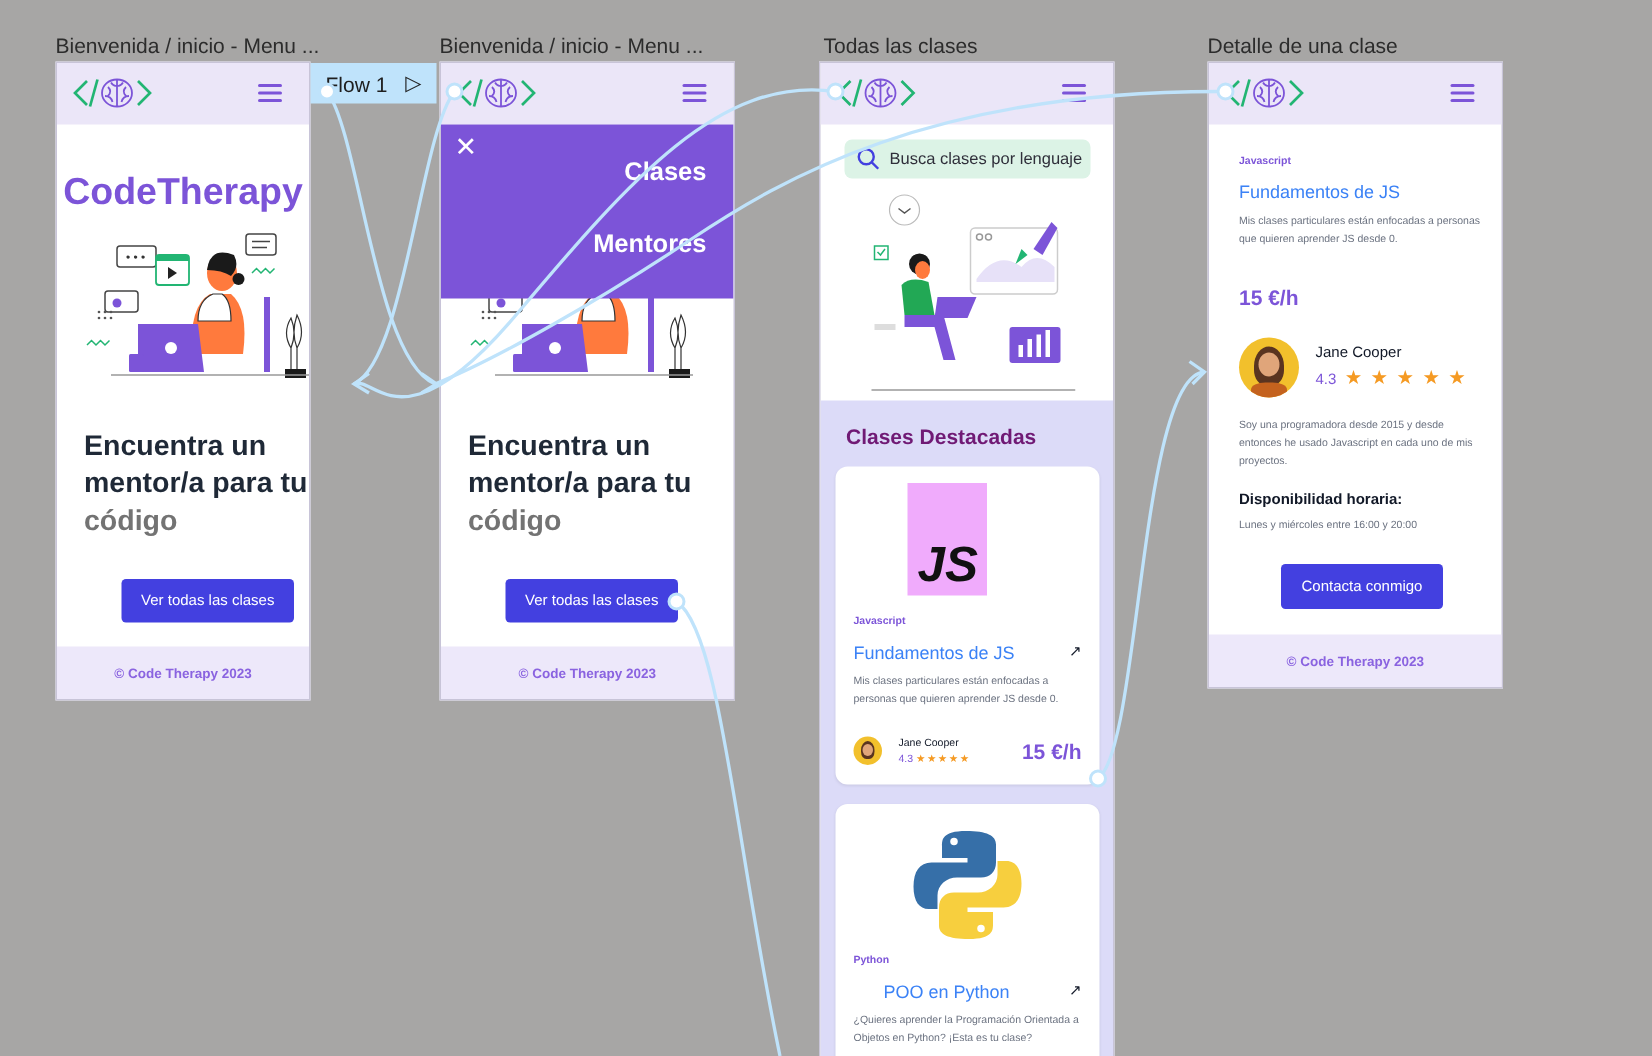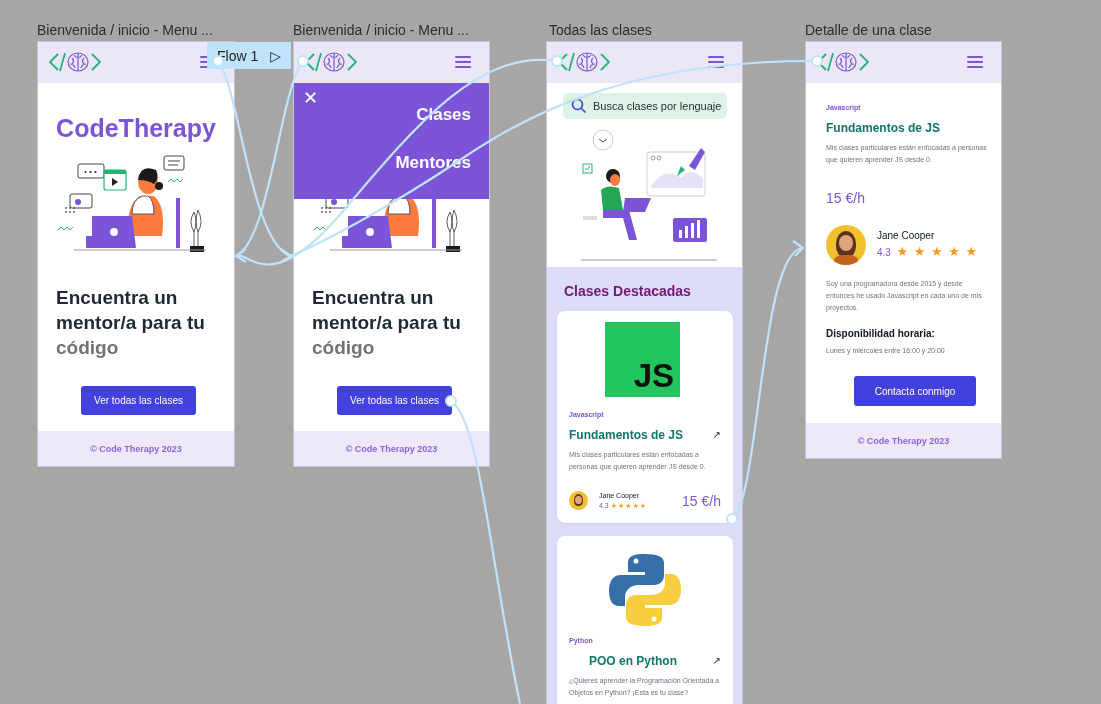--- a/index.html
+++ b/index.html
@@ -29,28 +29,28 @@
   .menu-item { position: absolute; right: 18px; color: #fff; font-size: 17px; font-weight: bold; }
 
   .search { position: absolute; left: 16px; top: 51px; width: 164px; height: 26px; background: #dcf3e6; border-radius: 5px; display: flex; align-items: center; padding-left: 8px; }
   .search span.txt { font-size: 11px; color: #2f2f3a; margin-left: 6px; }
 
   .destacadas { position: absolute; left: 0; right: 0; top: 225px; bottom: 0; background: #dcdbf8; }
   .dest-title { position: absolute; left: 17px; top: 16px; font-size: 14px; font-weight: bold; color: #701a75; }
 
   .card { position: absolute; left: 10px; width: 176px; background: #fff; border-radius: 8px; box-shadow: 0 1px 2px rgba(0,0,0,0.08); }
   .tag { position: absolute; left: 12px; font-size: 7px; color: #7c54d8; font-weight: bold; }
-  .card-title { position: absolute; left: 12px; font-size: 12px; font-weight: bold; color: #0f766e; }
+  .card-title { position: absolute; left: 12px; font-size: 12px; font-weight: normal; color: #3b82f6; }
   .arrow-ne { position: absolute; right: 12px; font-size: 10px; color: #111827; }
   .desc { position: absolute; left: 12px; right: 6px; font-size: 7px; color: #6b7280; line-height: 12px; }
   .avatar { position: absolute; border-radius: 50%; background: #f2c02c; overflow: hidden; }
   .mentor-name { position: absolute; font-size: 7px; color: #111827; }
   .rating { position: absolute; font-size: 7px; color: #7c54d8; white-space: nowrap; }
   .rating .stars { color: #f59a23; letter-spacing: 1px; }
-  .price { position: absolute; font-size: 14px; font-weight: normal; color: #7c54d8; }
+  .price { position: absolute; font-size: 14px; font-weight: bold; color: #7c54d8; }
 
   .flow-badge { position: absolute; left: 207px; top: 42px; width: 84px; height: 27px; background: #bfe3fb; display: flex; align-items: center; padding-left: 10px; font-size: 14px; color: #1e1e1e; }
   .flow-badge .play { margin-left: 12px; font-size: 14px; }
 
   svg.conn { position: absolute; left: 0; top: 0; pointer-events: none; }
 </style>
 </head>
 <body>
 
 <div class="frame-label" style="left:37px;">Bienvenida / inicio - Menu ...</div>
@@ -98,21 +98,21 @@
       <path d="M36 64 h40 l4 32 h-44 z" fill="#7c54d8"></path>
       <circle cx="58" cy="80" r="4" fill="#fff"></circle>
       <rect x="30" y="84" width="10" height="12" rx="1" fill="#7c54d8"></rect>
       <path d="M138 96 v-16 q-6 -10 0 -20 q4 10 0 20 M142 96 v-16 q6 -10 0 -22 q-4 12 0 22" fill="none" stroke="#333" stroke-width="0.8"></path>
       <rect x="134" y="94" width="14" height="6" fill="#1a1a1a"></rect>
       <line x1="18" y1="98" x2="150" y2="98" stroke="#999" stroke-width="1"></line>
     </symbol>
   </defs>
 </svg>
 
-<div class="frame" style="left:37px; top:41px; width:198px; height:426px;">
+<div class="frame" style="left:37px; top:41px; width:170px; height:426px;">
   <div class="hdr">
     <svg class="logo">
         <use href="#logo-sym"></use>
       </svg>
     <div class="burger">
         <i></i>
         <i></i>
         <i></i>
       </div>
   </div>
@@ -197,21 +197,21 @@
       <rect x="114" y="97" width="3" height="15" fill="#fff"></rect>
       <rect x="120" y="94" width="3" height="18" fill="#fff"></rect>
     <rect x="6" y="90" width="14" height="4" fill="#ddd"></rect>
     <line x1="4" y1="134" x2="140" y2="134" stroke="#999"></line>
   </svg>
 
   <div class="destacadas">
     <div class="dest-title">Clases Destacadas</div>
 
     <div class="card" style="top:44px; height:212px;">
-      <div style="position:absolute; left:48px; top:11px; width:75px; height:75px; background:#22c55e;">
+      <div style="position:absolute; left:48px; top:11px; width:53px; height:75px; background:#f0abfc;font-style:italic;">
         <span style="position:absolute; right:6px; bottom:2px; font-size:33px; font-weight:bold; color:#111;">JS</span>
       </div>
       <div class="tag" style="top:100px;">Javascript</div>
       <div class="card-title" style="top:117px;">Fundamentos de JS</div>
       <div class="arrow-ne" style="top:118px;">↗</div>
       <div class="desc" style="top:138px;">Mis clases particulares están enfocadas a personas que quieren aprender JS desde 0.</div>
       <div class="avatar" style="left:12px; top:180px; width:19px; height:19px;">
         <div style="position:absolute; left:5px; top:3px; width:9px; height:12px; background:#5a3420; border-radius:50% 50% 40% 40%;"></div>
         <div style="position:absolute; left:6px; top:5px; width:7px; height:8px; background:#e0a57a; border-radius:50%;"></div>
       </div>
@@ -257,21 +257,21 @@
     <div style="position:absolute; left:13px; top:10px; width:14px; height:16px; background:#e0a57a; border-radius:50%;"></div>
     <div style="position:absolute; left:8px; top:30px; width:24px; height:12px; background:#c4621e; border-radius:40% 40% 0 0;"></div>
   </div>
   <div class="mentor-name" style="left:71px; top:188px; font-size:10px;">Jane Cooper</div>
   <div class="rating" style="left:71px; top:202px; font-size:10px;">
     <span>4.3</span>&nbsp; <span class="stars" style="font-size:13px;">★ ★ ★ ★ ★</span>
   </div>
   <div class="desc" style="left:20px; right:12px; top:236px;">Soy una programadora desde 2015 y desde entonces he usado Javascript en cada uno de mis proyectos.</div>
   <div style="position:absolute; left:20px; top:286px; font-size:10px; font-weight:bold; color:#111827;">Disponibilidad horaria:</div>
   <div class="desc" style="left:20px; top:303px;">Lunes y miércoles entre 16:00 y 20:00</div>
-  <div class="btn" style="left:48px; top:334px; width:122px; height:30px;">Contacta conmigo</div>
+  <div class="btn" style="left:48px; top:334px; width:108px; height:30px;">Contacta conmigo</div>
   <div class="footer">© Code Therapy 2023</div>
 </div>
 
 <svg class="conn" width="1101" height="704">
   <g fill="none" stroke="#bfe3fb" stroke-width="2.2">
     <path d="M218 61 C 240 90, 250 240, 290 256"></path>
     <path d="M303 61 C 280 90, 270 240, 236 256"></path>
     <path d="M557 61 C 480 50, 420 120, 344 210 S 250 250, 236 256"></path>
     <path d="M817 61 C 620 60, 520 120, 460 160 S 330 240, 290 256"></path>
     <path d="M451 401 C 480 420, 490 560, 520 704"></path>

